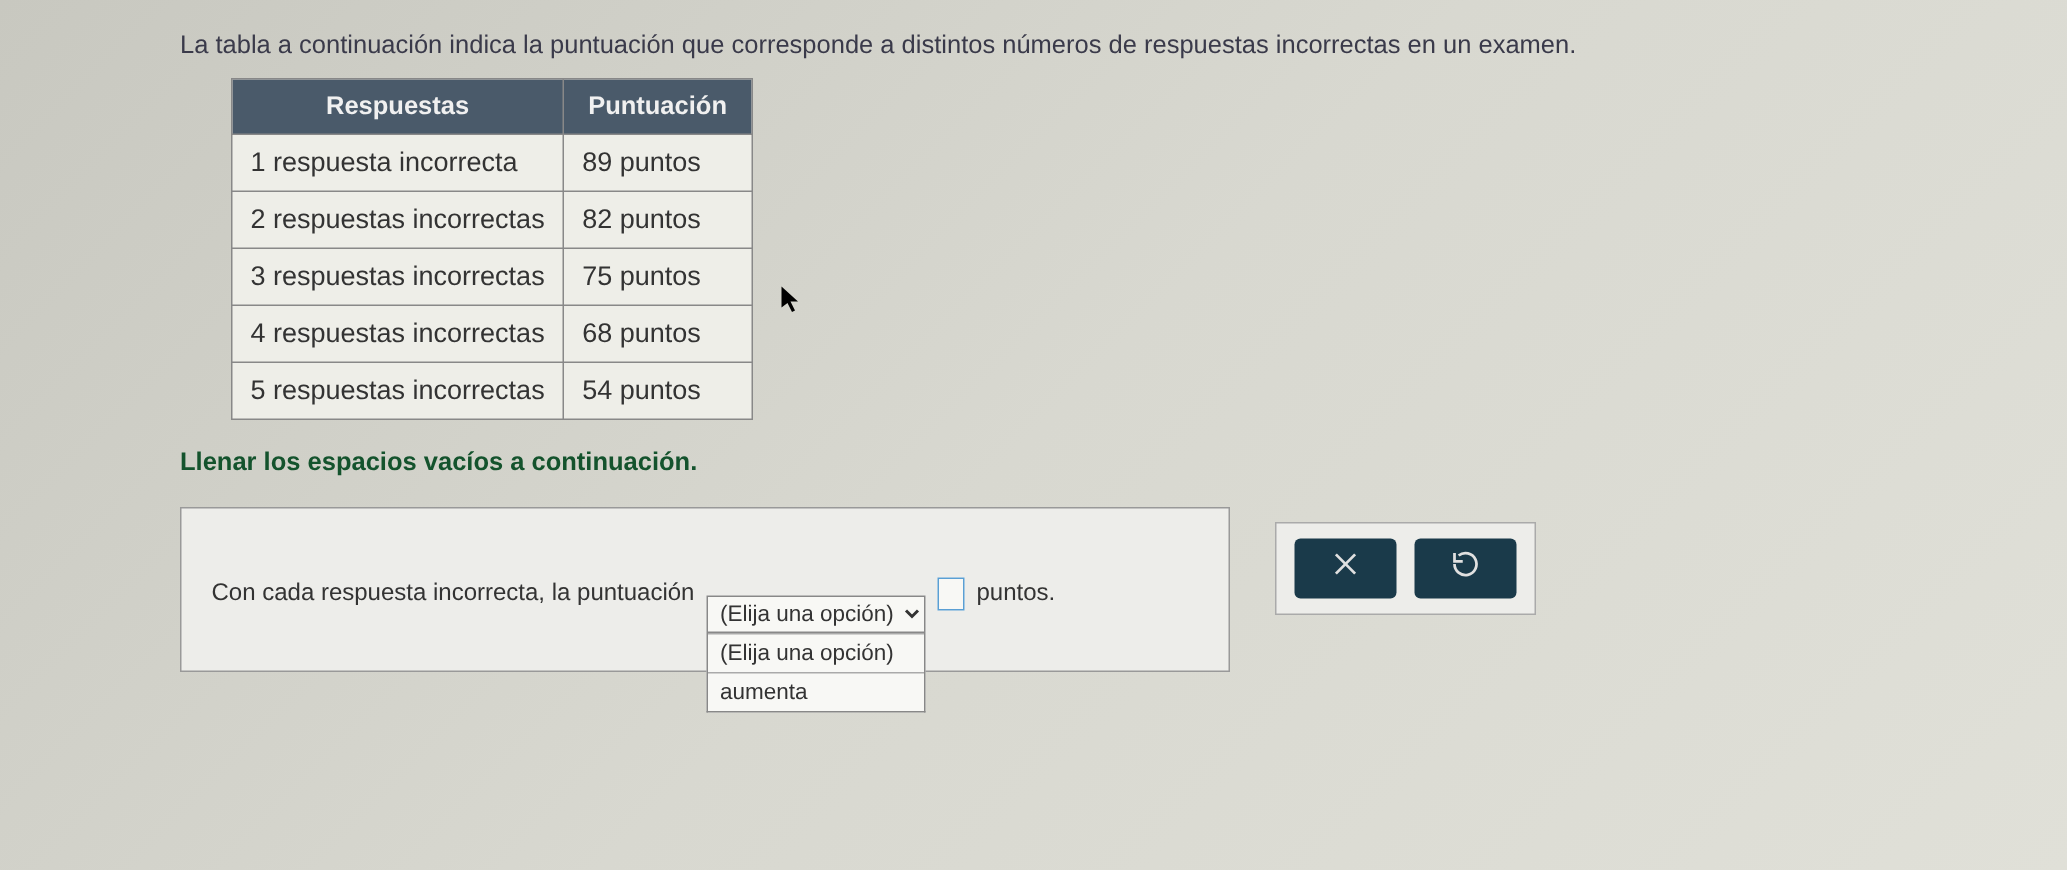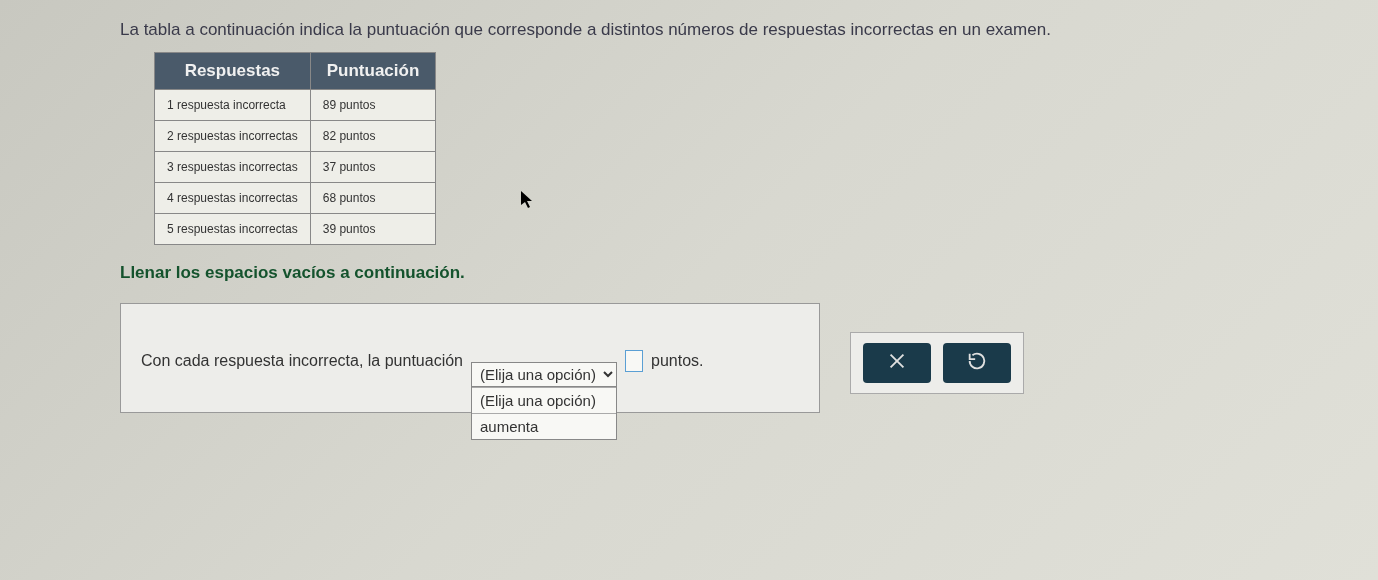--- a/index.html
+++ b/index.html
@@ -32,32 +32,32 @@
       color: #f0f0f0;
       font-weight: bold;
       padding: 8px 16px;
       border: 1px solid #888;
       font-size: 17px;
     }
     table.data-table td {
       padding: 8px 12px;
       border: 1px solid #888;
       color: #333;
-      font-size: 12px;
+      font-size: 18px;
       background: #eeeee8;
     }
     .instruction {
       margin: 10px 0 20px 0;
       color: #14532d;
       font-size: 17px;
       font-weight: bold;
     }
     .answer-area {
       display: flex;
-      align-items: center;
+      align-items: flex-start;
       gap: 30px;
     }
     .answer-box {
       border: 1px solid #999;
       padding: 30px 20px 10px 20px;
       width: 700px;
       min-height: 110px;
       display: flex;
       align-items: flex-start;
       background: #ededea;
@@ -159,29 +159,29 @@
       <tr>
         <td>1 respuesta incorrecta</td>
         <td>89 puntos</td>
       </tr>
       <tr>
         <td>2 respuestas incorrectas</td>
         <td>82 puntos</td>
       </tr>
       <tr>
         <td>3 respuestas incorrectas</td>
-        <td>37 puntos</td>
+        <td>75 puntos</td>
       </tr>
       <tr>
         <td>4 respuestas incorrectas</td>
         <td>68 puntos</td>
       </tr>
       <tr>
         <td>5 respuestas incorrectas</td>
-        <td>39 puntos</td>
+        <td>54 puntos</td>
       </tr>
     </tbody>
   </table>
 
   <p class="instruction">Llenar los espacios vacíos a continuación.</p>
 
   <div class="answer-area">
     <div class="answer-box">
       <div class="answer-line">
         <span class="answer-text">Con cada respuesta incorrecta, la puntuación</span>

